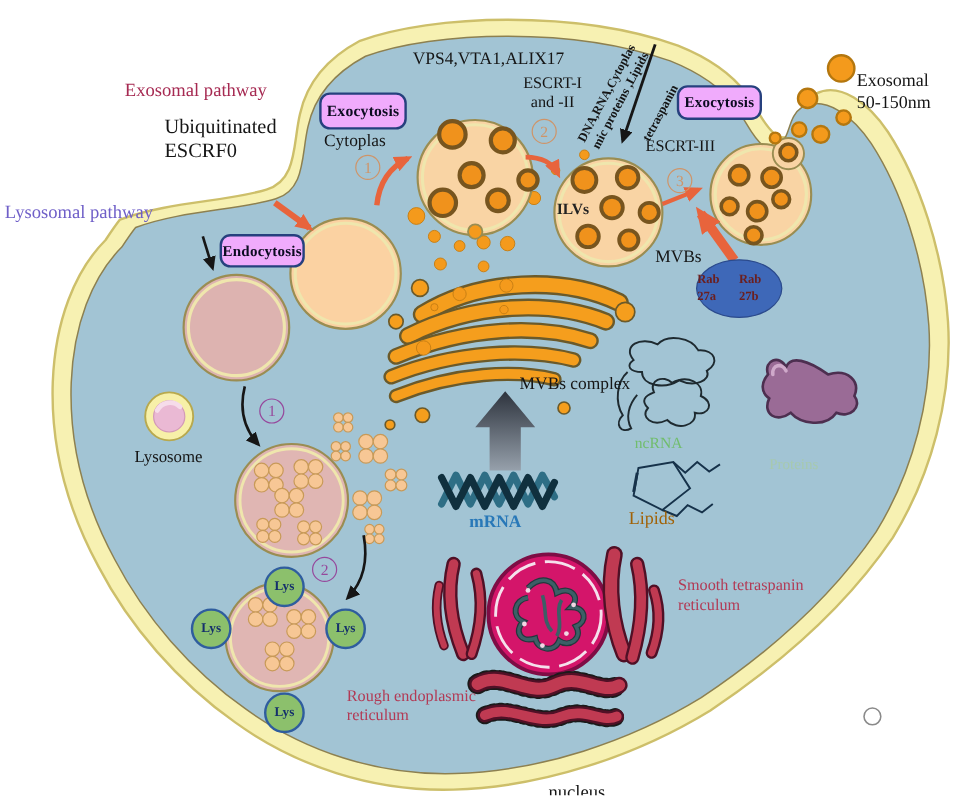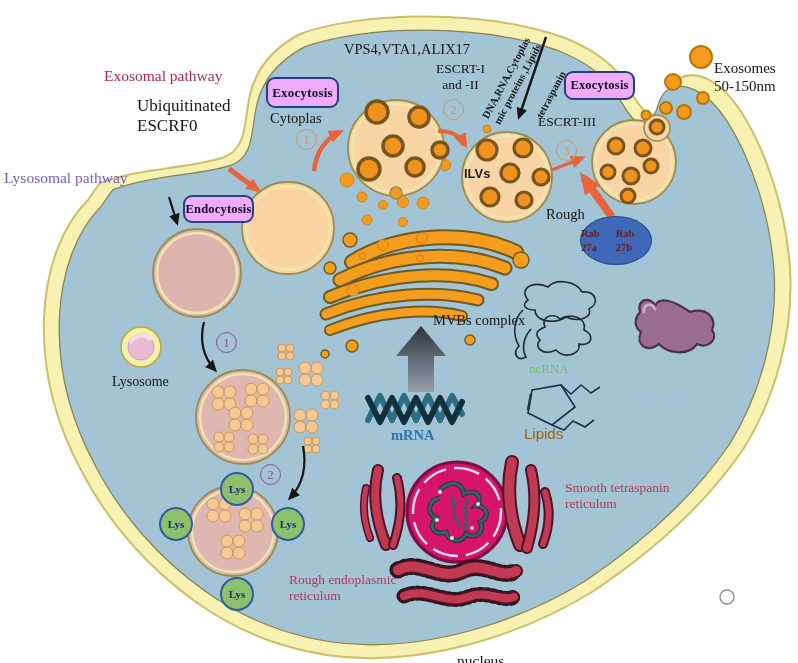--- a/index.html
+++ b/index.html
@@ -1,20 +1,20 @@
 <!DOCTYPE html>
 <html><head>
 <meta charset="utf-8">
 <style>
   html,body{margin:0;padding:0;background:#fff;}
   #stage{position:relative;width:798px;height:663px;background:#fff;overflow:hidden;
          font-family:"Liberation Serif","DejaVu Serif",serif;}
   #cellsvg{position:absolute;left:0;top:0;}
   .lbl{position:absolute;color:#151515;white-space:nowrap;line-height:1.18;}
-  .sans{font-family:Liberation Sans, sans-serif;}
+  .sans{font-family:Liberation Serif, serif;}
   .btn{position:absolute;background:#f0abfc;border:2px solid #26407e;border-radius:9px;
        color:#0b0b20;font-weight:700;display:flex;align-items:center;justify-content:center;
        font-size:13px;letter-spacing:.2px;}
   .step{position:absolute;width:19px;height:19px;border-radius:50%;display:flex;align-items:center;
         justify-content:center;font-size:13px;background:transparent;}
   .step.or{color:#cf9468;border:1.7px solid #cf9468;}
   .step.pu{color:#96489c;border:1.7px solid #96489c;}
   .rot{transform:rotate(-62deg);font-weight:700;font-size:10.5px;text-align:center;line-height:1.25;}
   .lys{position:absolute;width:34px;text-align:center;font-weight:700;font-size:11px;color:#15306b;}
   .rab{position:absolute;left:580px;top:216px;width:70px;height:47px;border-radius:50%;
@@ -387,29 +387,29 @@
 <div class="lbl rot" style="left:452px;top:68px;width:120px;">
   <div>DNA,RNA,Cytoplas</div>
   <div>mic proteins ,Lipids</div>
 </div>
 <div class="lbl rot" style="left:506px;top:88px;width:90px;">tetraspanin</div>
 
 <div class="lbl" style="left:538px;top:114px;font-size:13.5px;">ESCRT-III</div>
 
 <div class="lbl sans" style="left:464px;top:166px;font-size:13px;font-weight:600;color:#222;">ILVs</div>
 
-<div class="lbl" style="left:546px;top:206px;font-size:14.5px;">Rough</div>
+<div class="lbl" style="left:546px;top:206px;font-size:14.5px;">MVBs</div>
 
 <div class="rab">
   <div>Rab 27a</div>
   <div>Rab 27b</div>
 </div>
 
 <div class="lbl" style="left:714px;top:60px;font-size:15px;">
-  <div>Exosomes</div>
+  <div>Exosomal</div>
   <div>50-150nm</div>
 </div>
 
 <div class="lbl" style="left:112px;top:374px;font-size:14px;">Lysosome</div>
 
 <div class="lbl" style="left:433px;top:312px;font-size:14.5px;">MVBs complex</div>
 
 <div class="lbl" style="left:391px;top:427px;font-size:14.5px;font-weight:600;color:#2878b8;">mRNA</div>
 
 <div class="lbl" style="left:529px;top:361px;font-size:13px;color:#71bd6d;">ncRNA</div>

